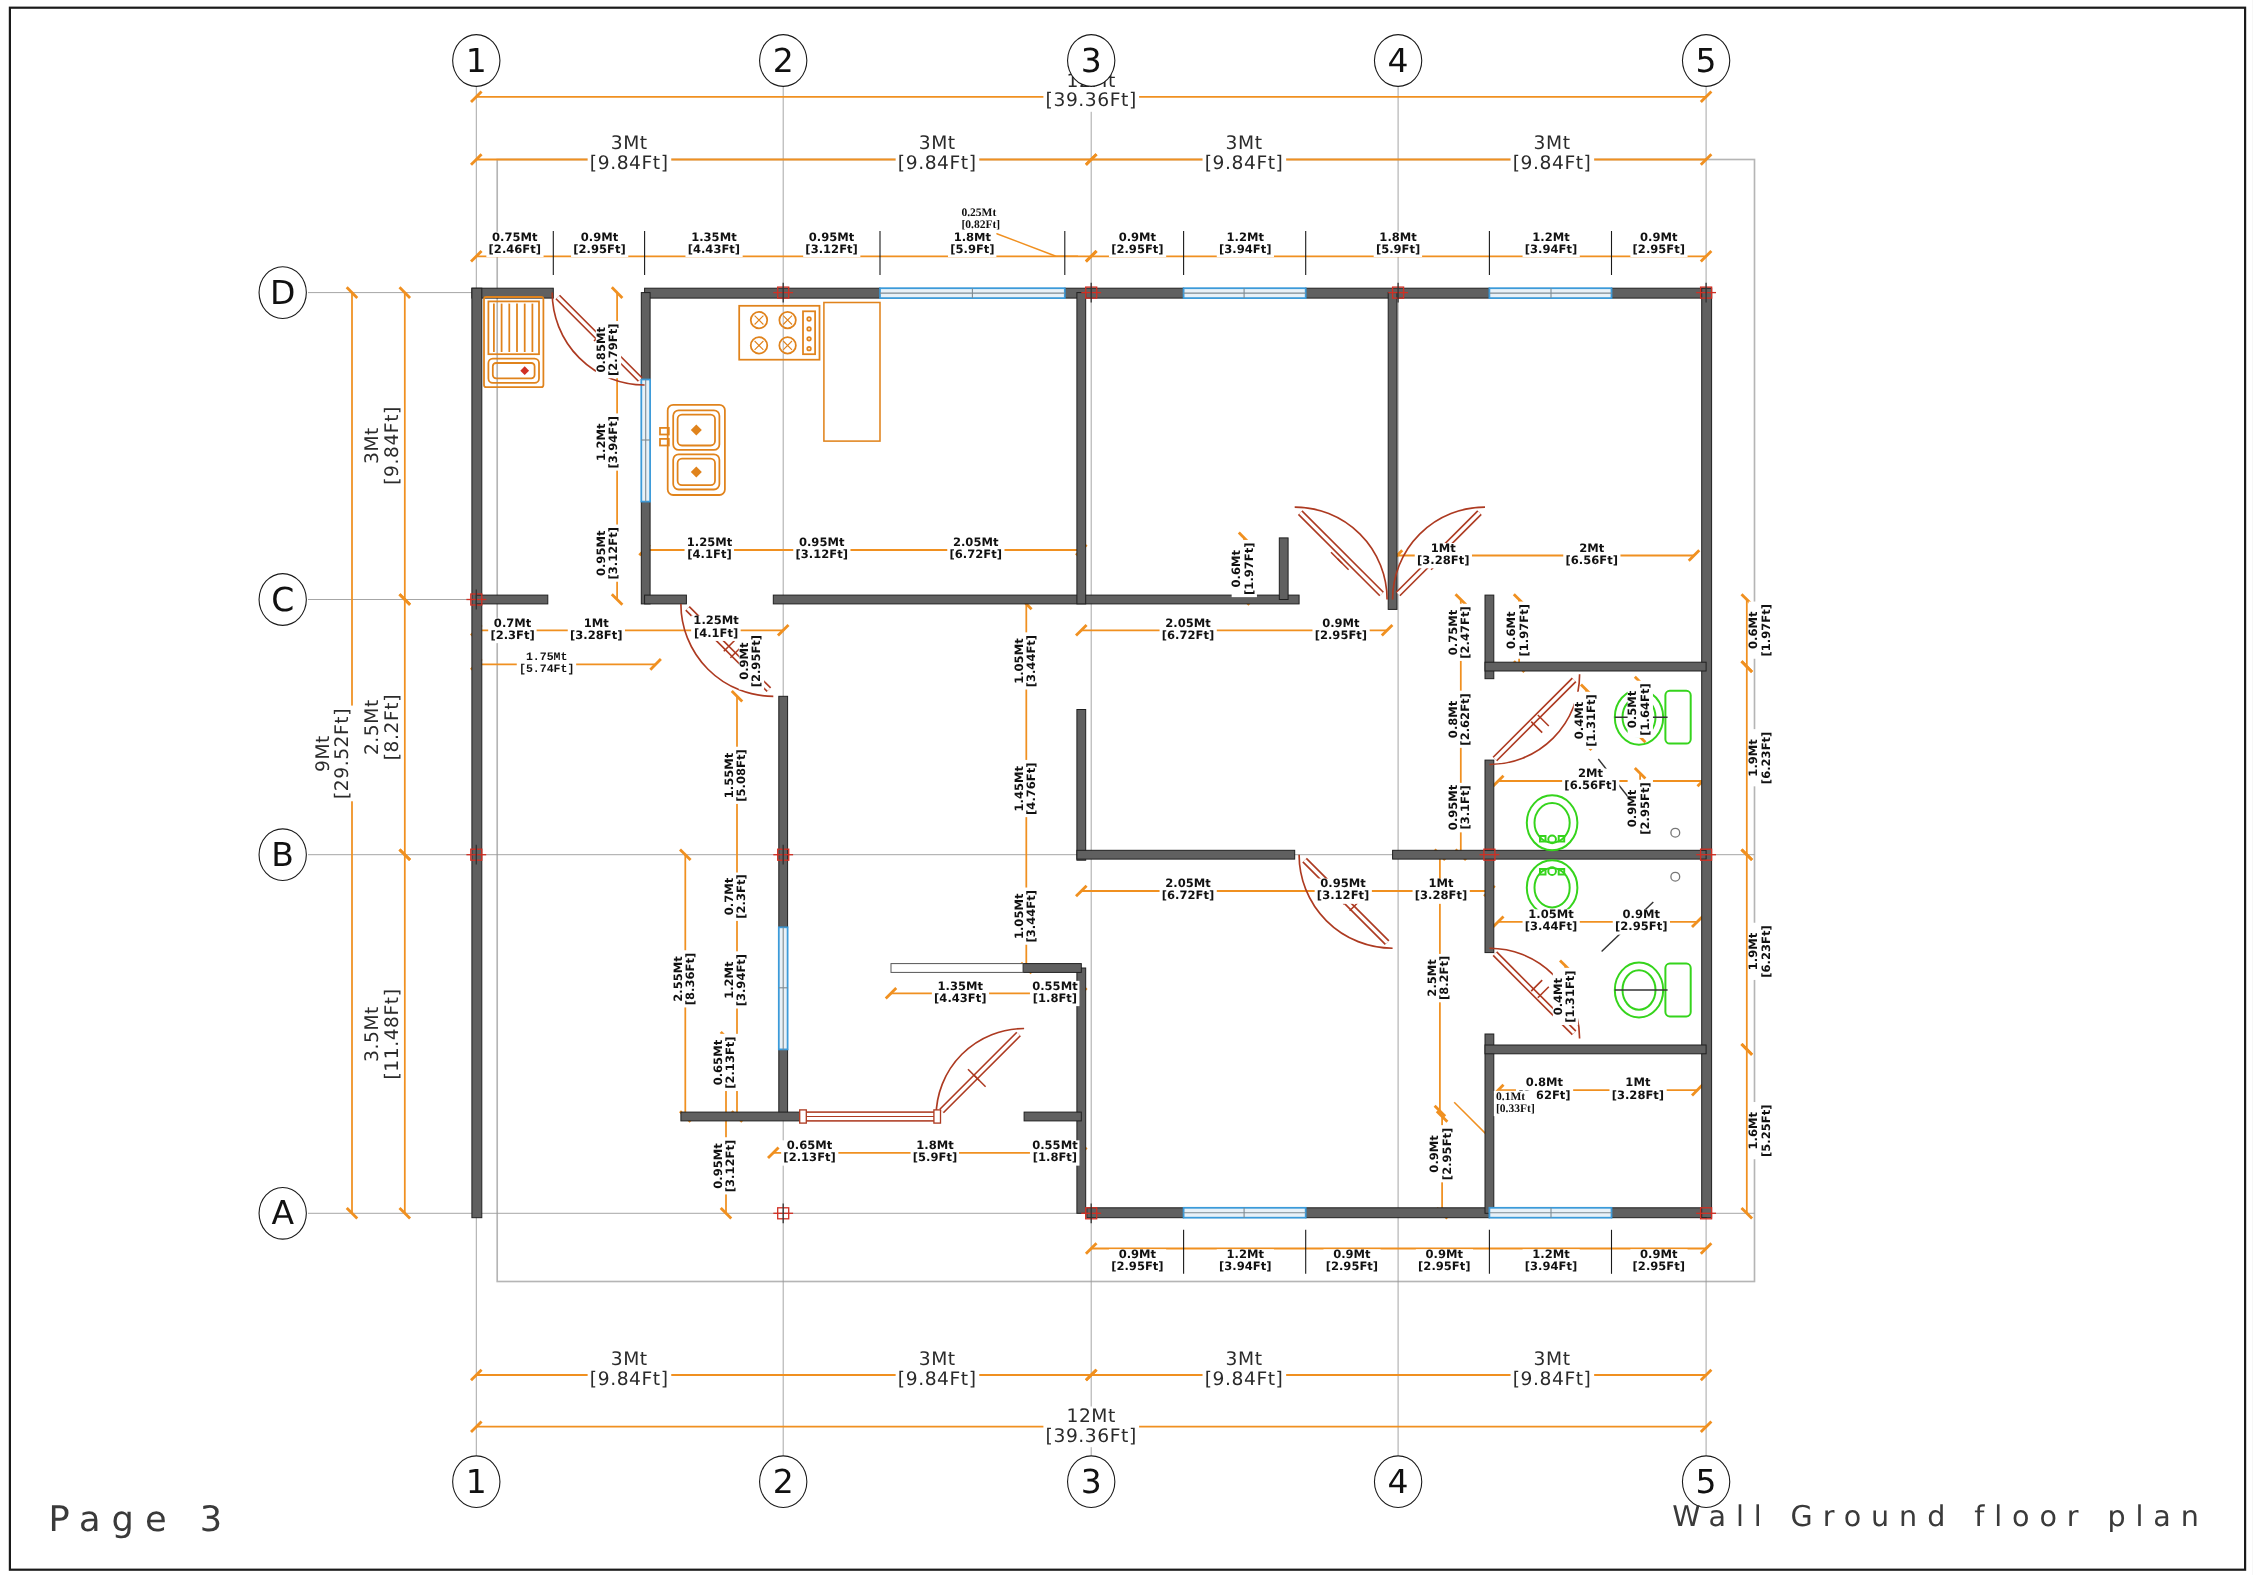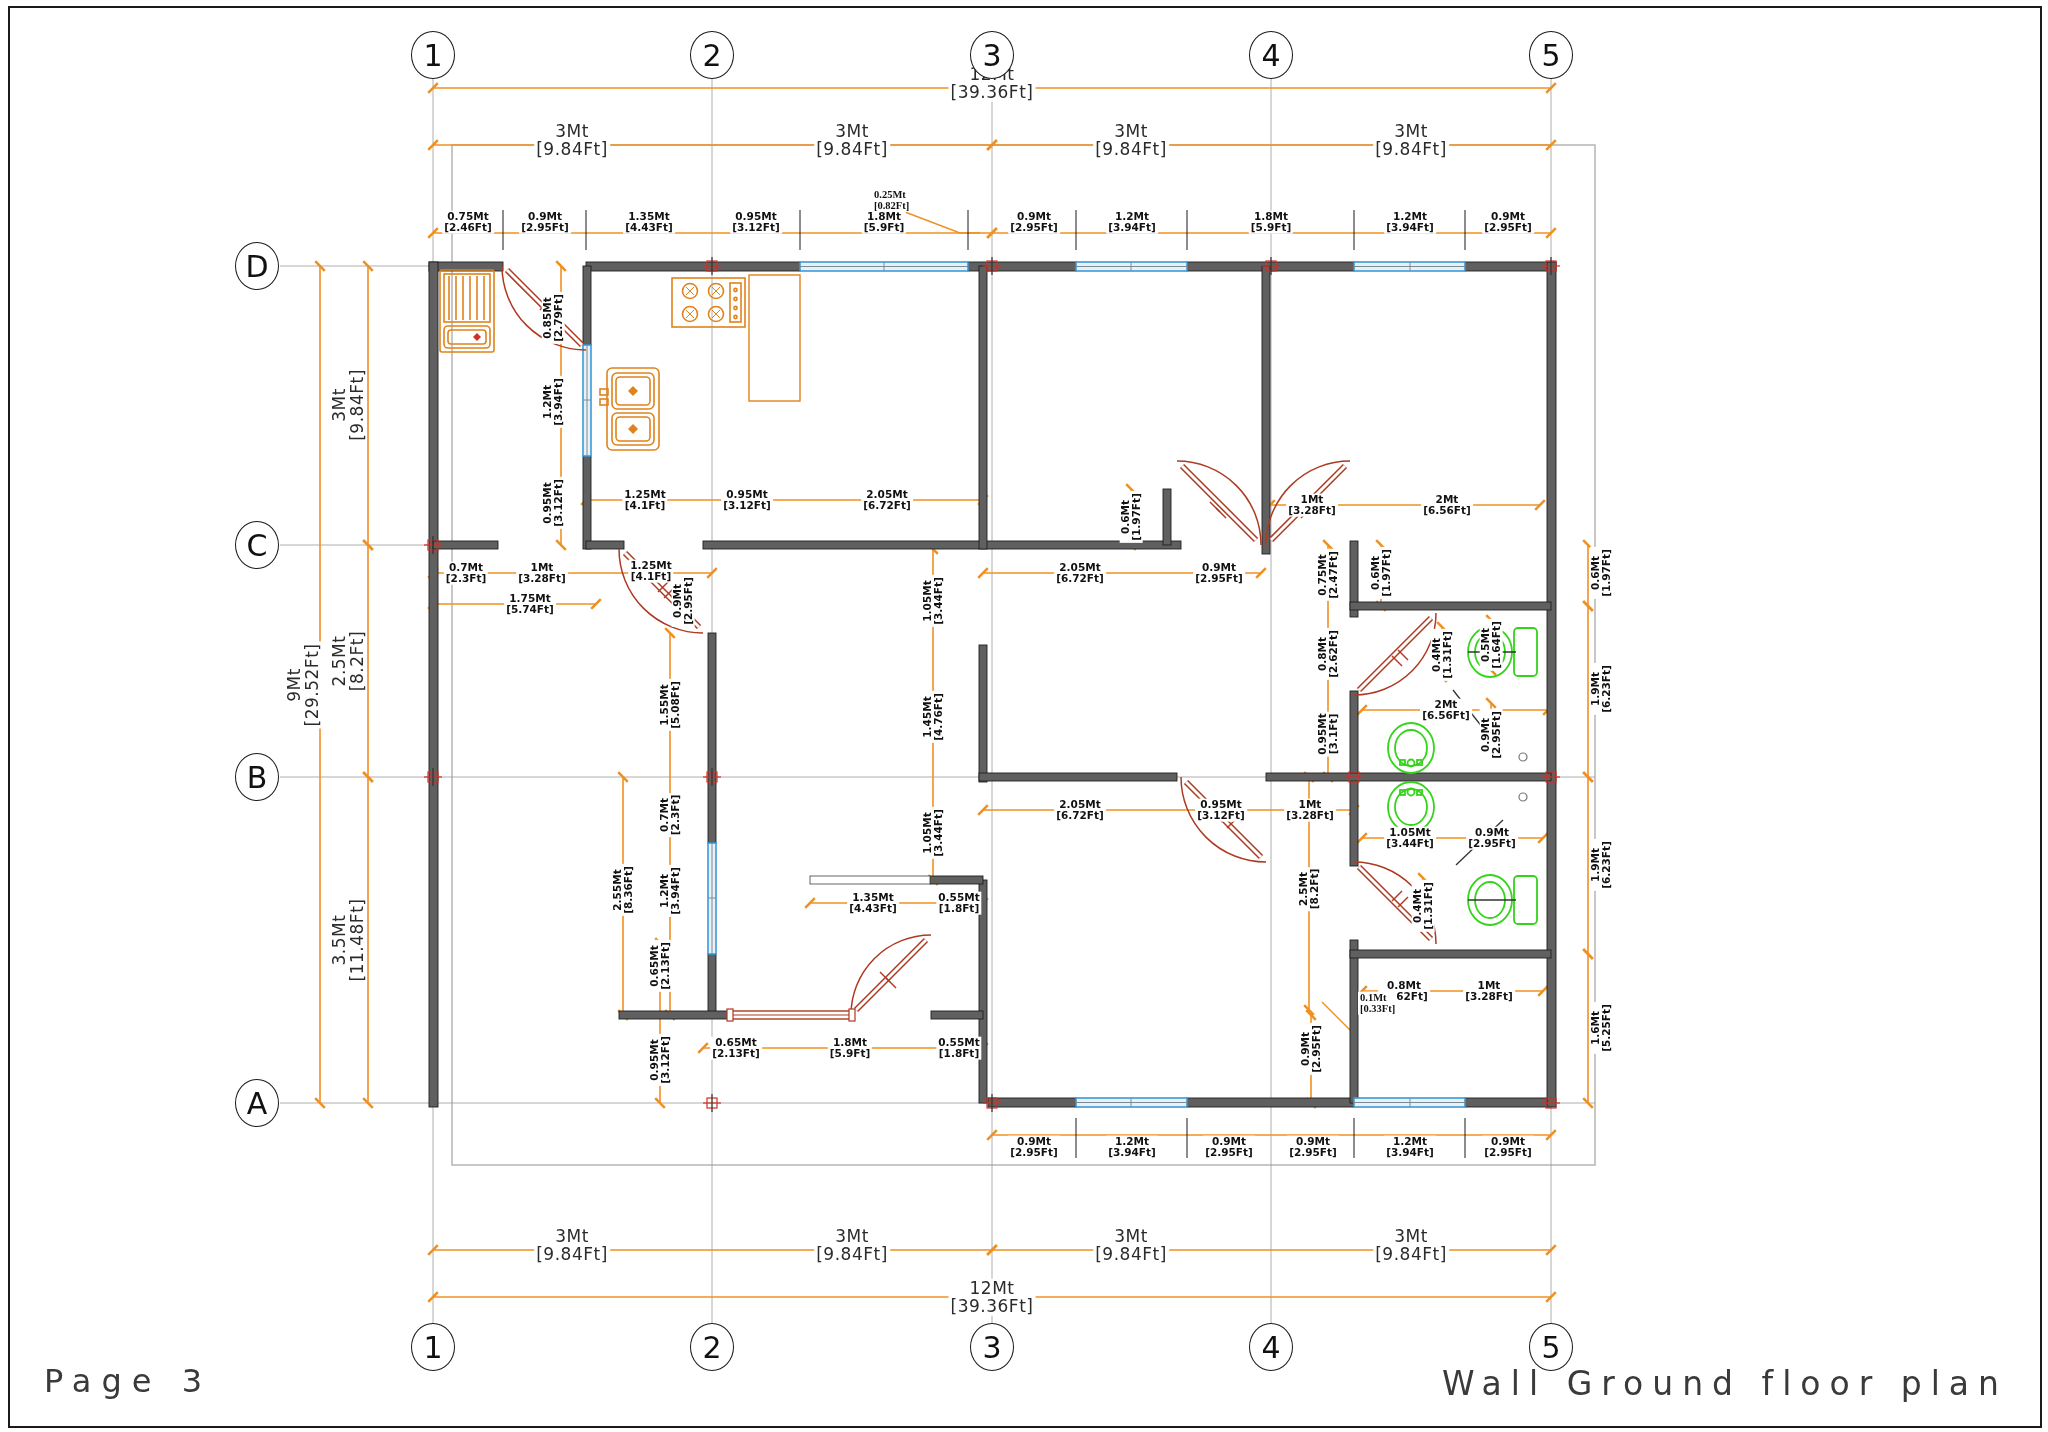--- a/index.html
+++ b/index.html
@@ -11,21 +11,21 @@
   .dim span{display:block;}
   .dim-s{font-size:10.5px;font-weight:700;}
   .dim-l{font-size:17px;font-weight:400;color:#2b2b2b;letter-spacing:.5px;}
   .rot{transform:translate(-50%,-50%) rotate(-90deg);}
   .leader-l{transform:translate(0,-50%);text-align:left;font-family:Liberation Serif, serif;}
   .bubble{position:absolute;transform:translate(-50%,-50%);border:1.6px solid #1a1a1a;border-radius:50%;
           width:42px;height:46px;display:flex;align-items:center;justify-content:center;
           font-size:30px;color:#111;background:#fff;font-weight:400;}
   .title{position:absolute;color:#3a3a3a;font-weight:400;white-space:nowrap;}
   #page-label{left:44px;top:1362px;font-size:32px;letter-spacing:10px;}
-  #plan-title{right:40px;top:1364px;font-size:33px;letter-spacing:9px;}
+  #plan-title{right:40px;top:1364px;font-size:26px;letter-spacing:9px;}
 </style>
 </head>
 <body>
 
 <div id="page">
   <div id="pageborder"></div>
 
   <svg id="plansvg" width="2048" height="1432" viewBox="0 0 2048 1432">
     <defs>
       <marker id="tk" markerWidth="9" markerHeight="9" refX="4.5" refY="4.5" orient="auto">
@@ -502,21 +502,21 @@
         <span>[3.28Ft]</span>
       </div>
       <div class="dim dim-s" style="left: 651px; top: 571px;">
         <span>1.25Mt</span>
         <span>[4.1Ft]</span>
       </div>
       <div class="dim dim-s rot" style="left: 683px; top: 601px;">
         <span>0.9Mt</span>
         <span>[2.95Ft]</span>
       </div>
-      <div class="dim dim-s" style="left: 530px; top: 604px;">
+      <div class="dim dim-s" style="left: 497px; top: 604px; font-family: Liberation Mono, monospace;">
         <span>1.75Mt</span>
         <span>[5.74Ft]</span>
       </div>
       <div class="dim dim-s" style="left: 1080px; top: 573px;">
         <span>2.05Mt</span>
         <span>[6.72Ft]</span>
       </div>
       <div class="dim dim-s" style="left: 1219px; top: 573px;">
         <span>0.9Mt</span>
         <span>[2.95Ft]</span>

